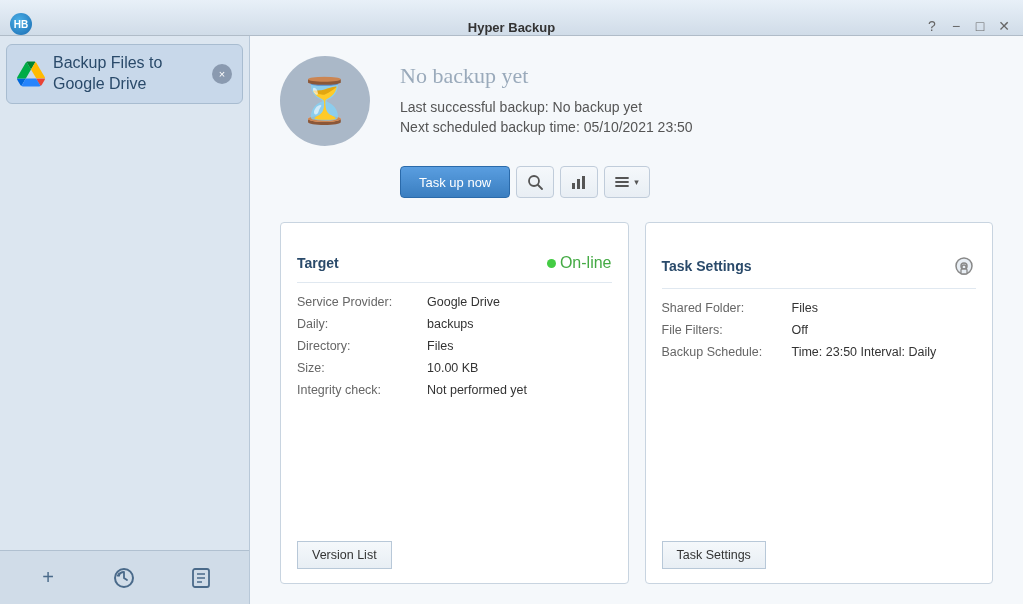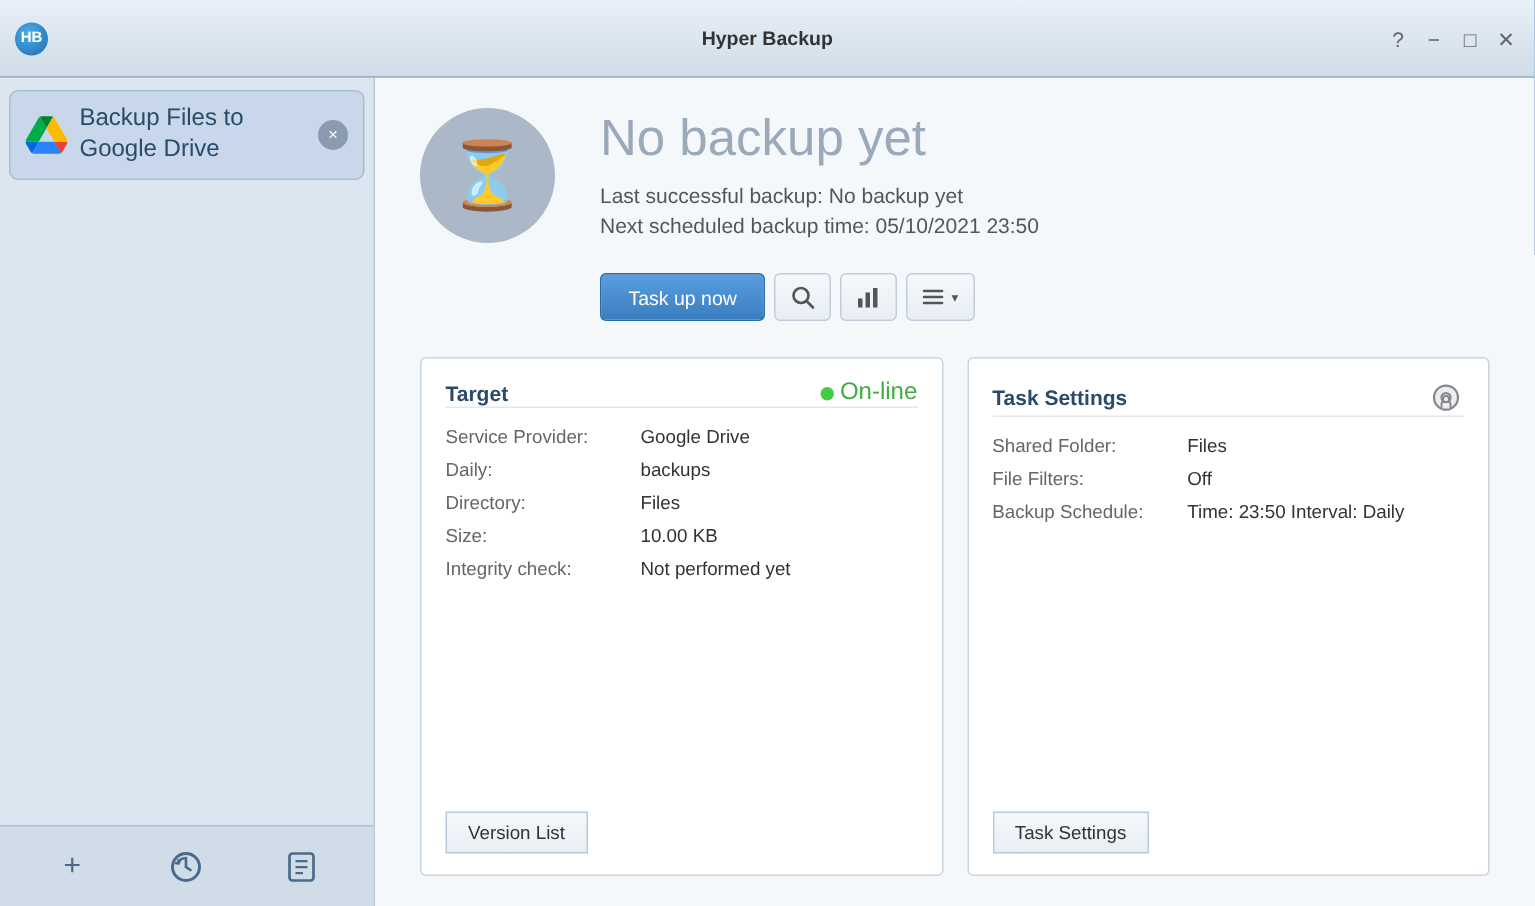--- a/index.html
+++ b/index.html
@@ -10,23 +10,23 @@
       width: 1023px;
       height: 604px;
       overflow: hidden;
       display: flex;
       flex-direction: column;
     }
 
     
     .titlebar {
       background: linear-gradient(to bottom, #e8f0f8, #d0dce8);
-      height: 52px;
-      display: flex;
-      align-items: center;
+      height: 36px;
+      display: flex;
+      align-items: flex-end;
       justify-content: space-between;
       padding: 0 10px;
       border-bottom: 1px solid #b0bcc8;
       flex-shrink: 0;
     }
     .titlebar-icon {
       width: 22px;
       height: 22px;
       border-radius: 50%;
       background: radial-gradient(circle at 40% 35%, #4ab0e8, #1a6ab0);
@@ -167,24 +167,25 @@
       flex-shrink: 0;
     }
     .hourglass-icon {
       font-size: 44px;
       color: white;
     }
     .status-info {
       flex: 1;
     }
     .status-title {
-      font-size: 34px;
+      font-size: 22px;
       font-weight: 300;
       color: #9aaabb;
       margin-bottom: 10px;
+      font-family: Liberation Serif, serif;
     }
     .status-line {
       font-size: 14px;
       color: #555;
       margin-bottom: 4px;
     }
 
     
     .action-bar {
       display: flex;
@@ -227,22 +228,24 @@
       border: 1px solid #c8d4e0;
       border-radius: 4px;
       padding: 14px 16px;
       display: flex;
       flex-direction: column;
     }
     .card-header {
       display: flex;
       align-items: center;
       justify-content: space-between;
+      padding-bottom: 10px;
       border-bottom: 1px solid #e0e8f0;
       margin-bottom: 12px;
+      margin-top: 17px;
     }
     .card-title {
       font-size: 14px;
       font-weight: 600;
       color: #2a4a6a;
     }
     .status-dot {
       width: 9px;
       height: 9px;
       border-radius: 50%;

